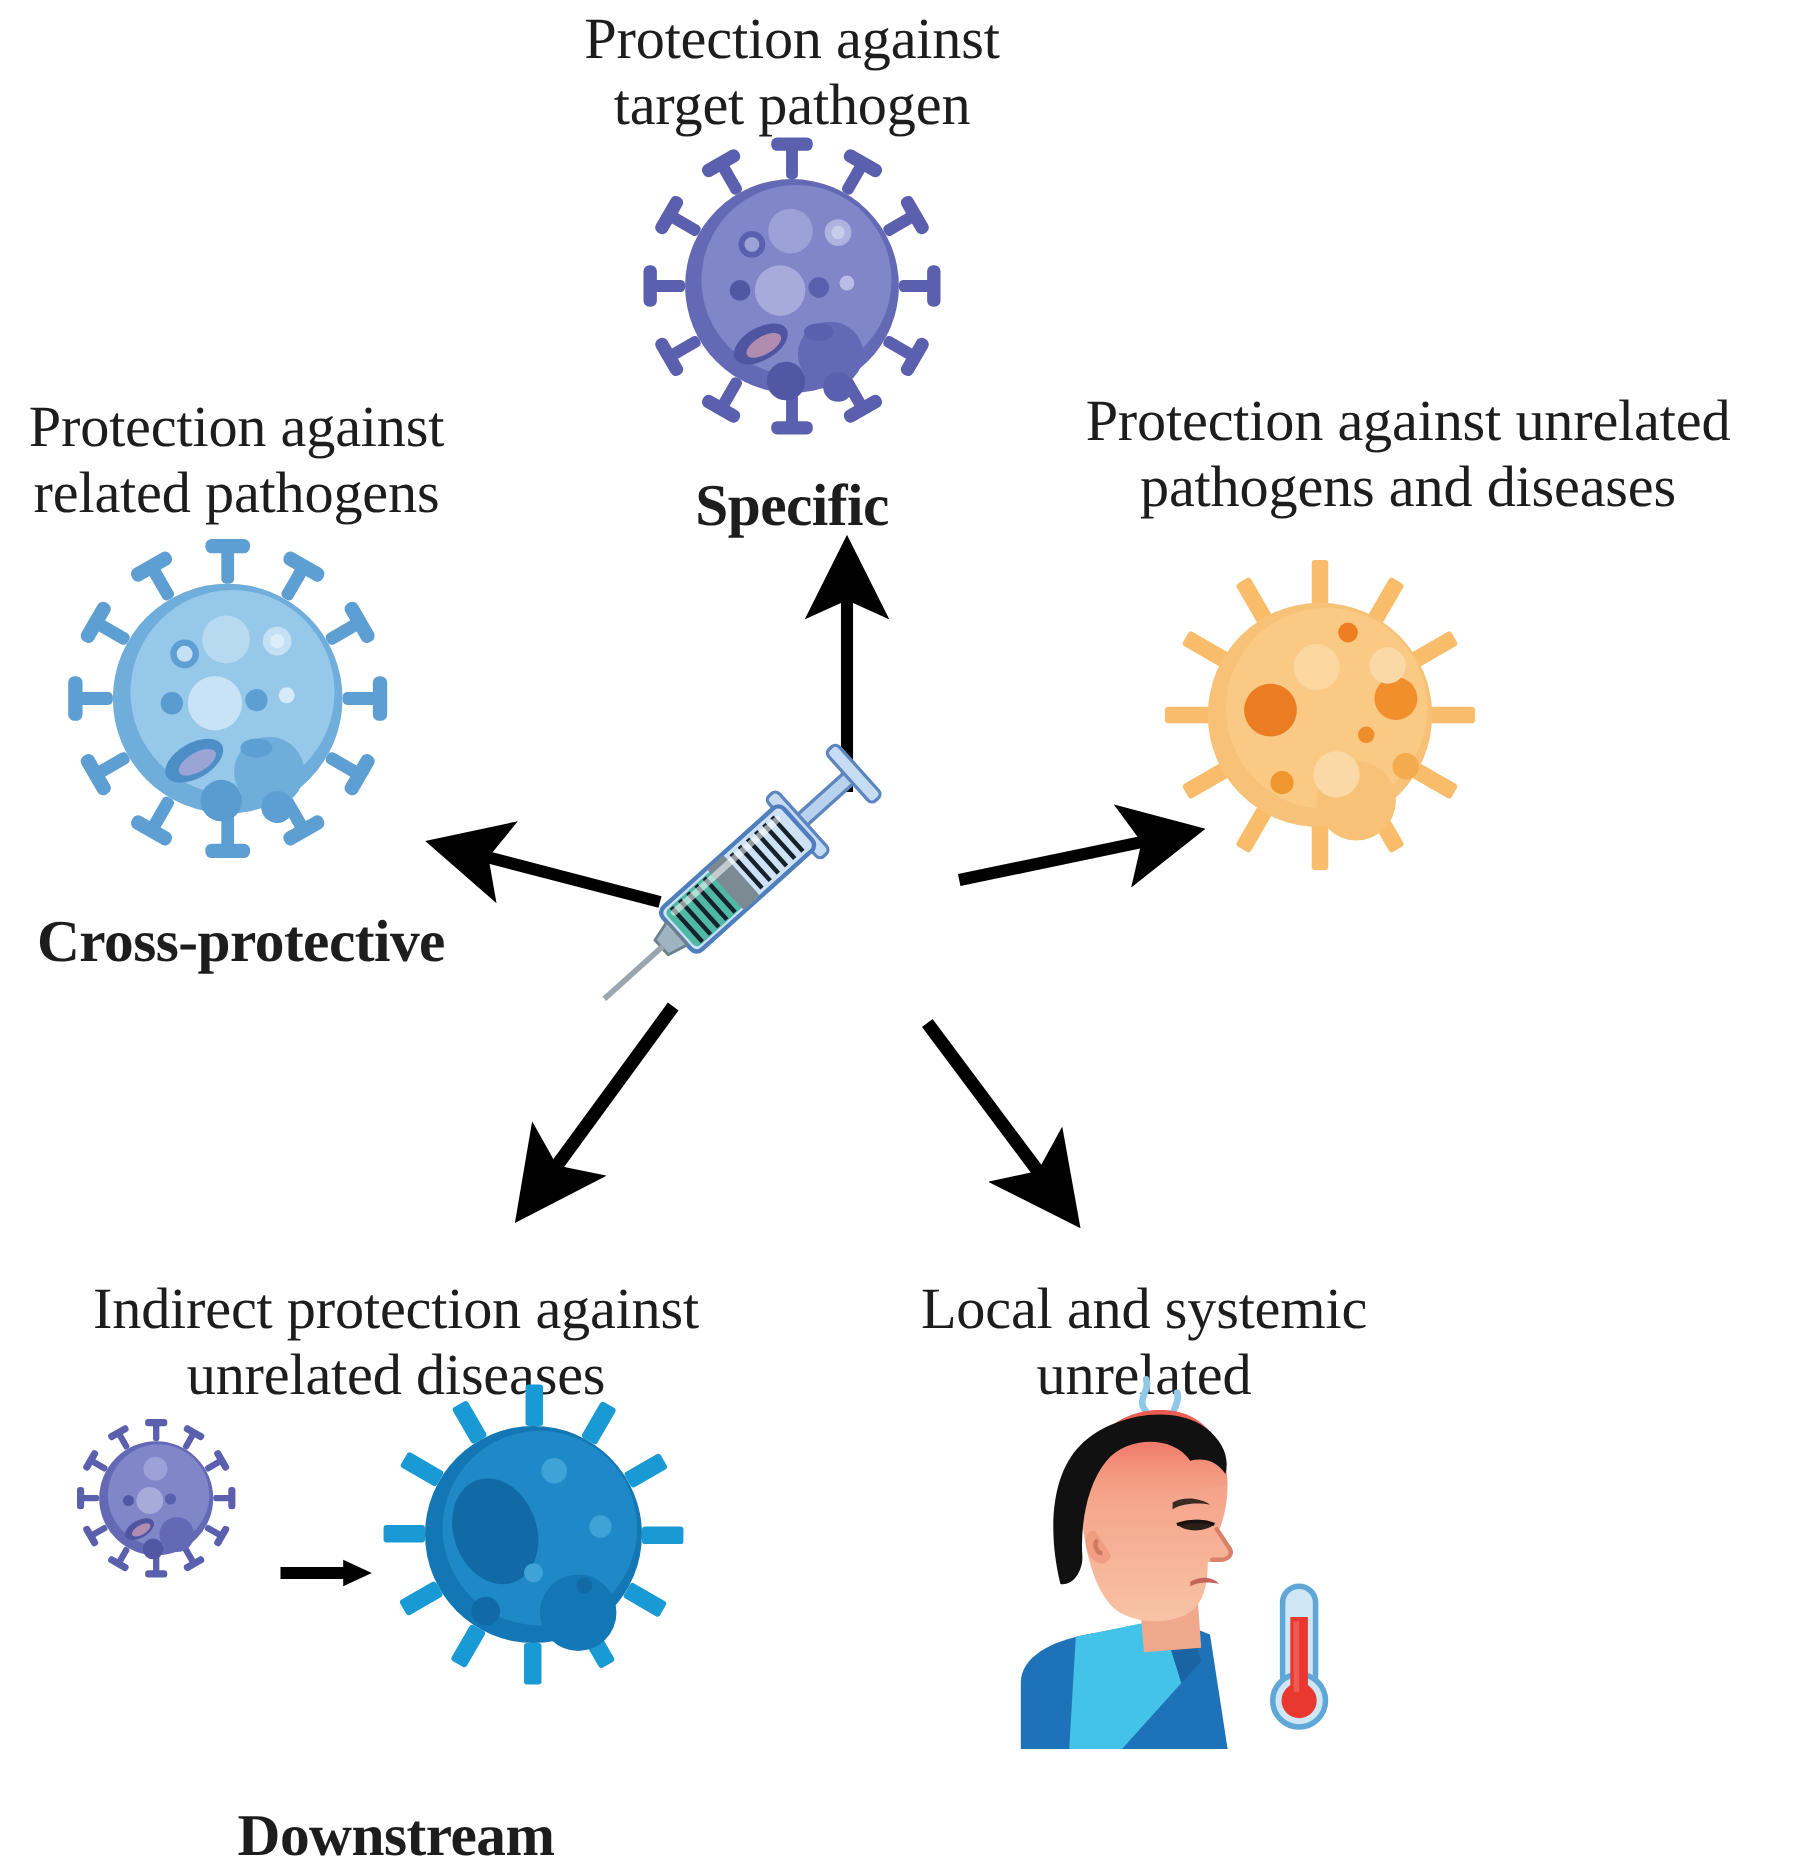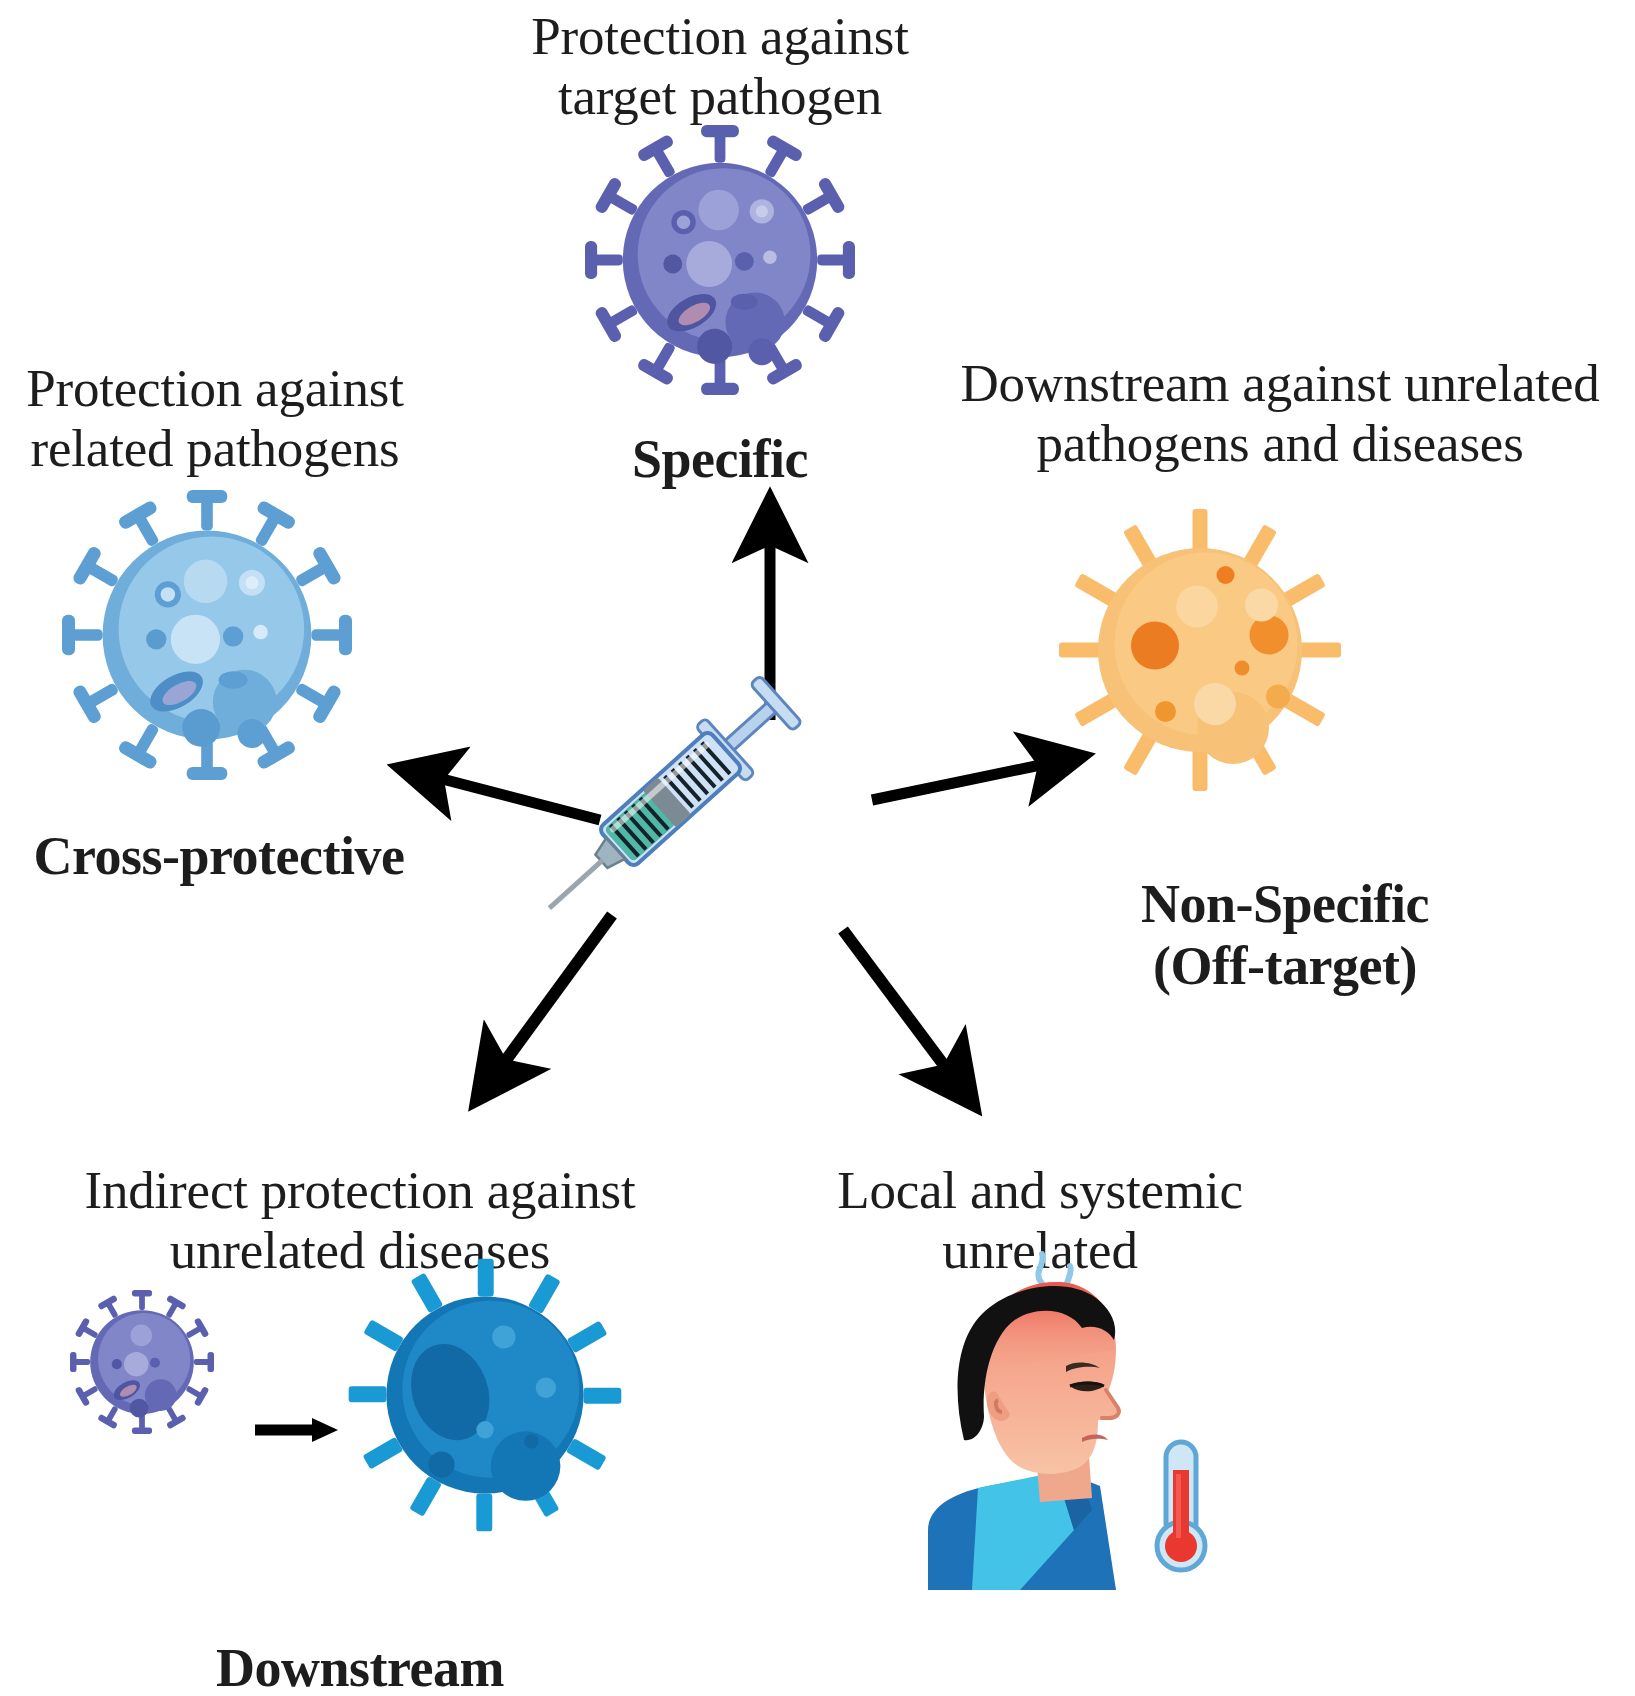--- a/index.html
+++ b/index.html
@@ -51,25 +51,23 @@
   <div class="lbl lbl-plain" style="left:420px; top:6px; width:600px;">Protection against
 target pathogen</div>
 
   <div class="lbl lbl-bold" style="left:490px; top:393px; width:460px;">Specific</div>
 
   <div class="lbl lbl-plain" style="left:-10px; top:358px; width:450px;">Protection against
 related pathogens</div>
 
   <div class="lbl lbl-bold" style="left:-6px; top:790px; width:450px;">Cross-protective</div>
 
-  <div class="lbl lbl-plain" style="left:925px; top:353px; width:710px;">Downstream against unrelated
+  <div class="lbl lbl-plain" style="left:925px; top:353px; width:710px;">Protection against unrelated
 pathogens and diseases</div>
 
-  <div class="lbl lbl-bold" style="left:1000px; top:838px; width:570px;">Non-Specific
-(Off-target)</div>
 
   <div class="lbl lbl-bold" style="left:80px; top:1602px; width:560px;">Downstream</div>
 
   <div class="lbl lbl-plain" style="left:20px; top:1160px; width:680px;">Indirect protection against
 unrelated diseases</div>
 
   <div class="lbl lbl-plain" style="left:770px; top:1160px; width:540px;">Local and systemic
 unrelated</div>
 
 

